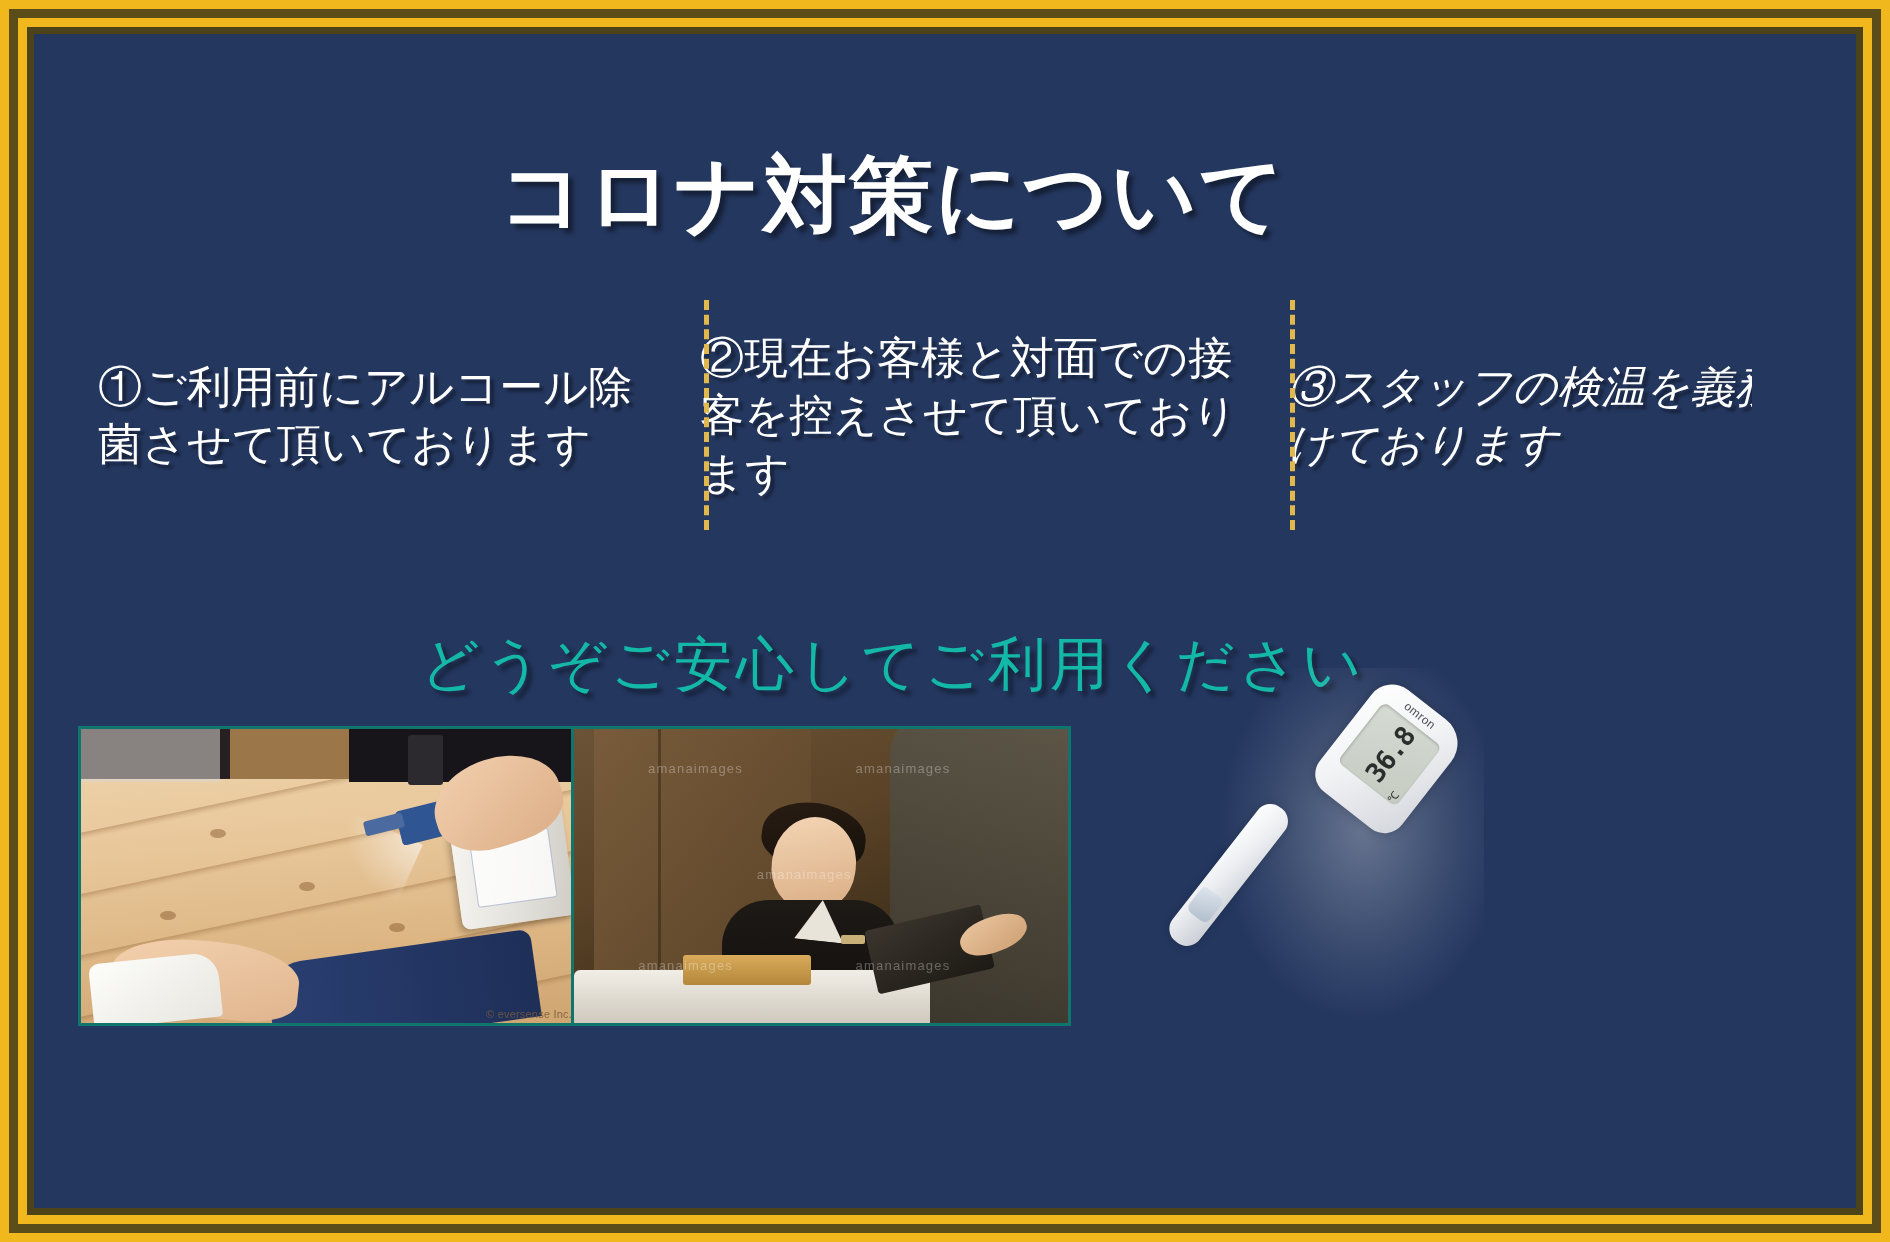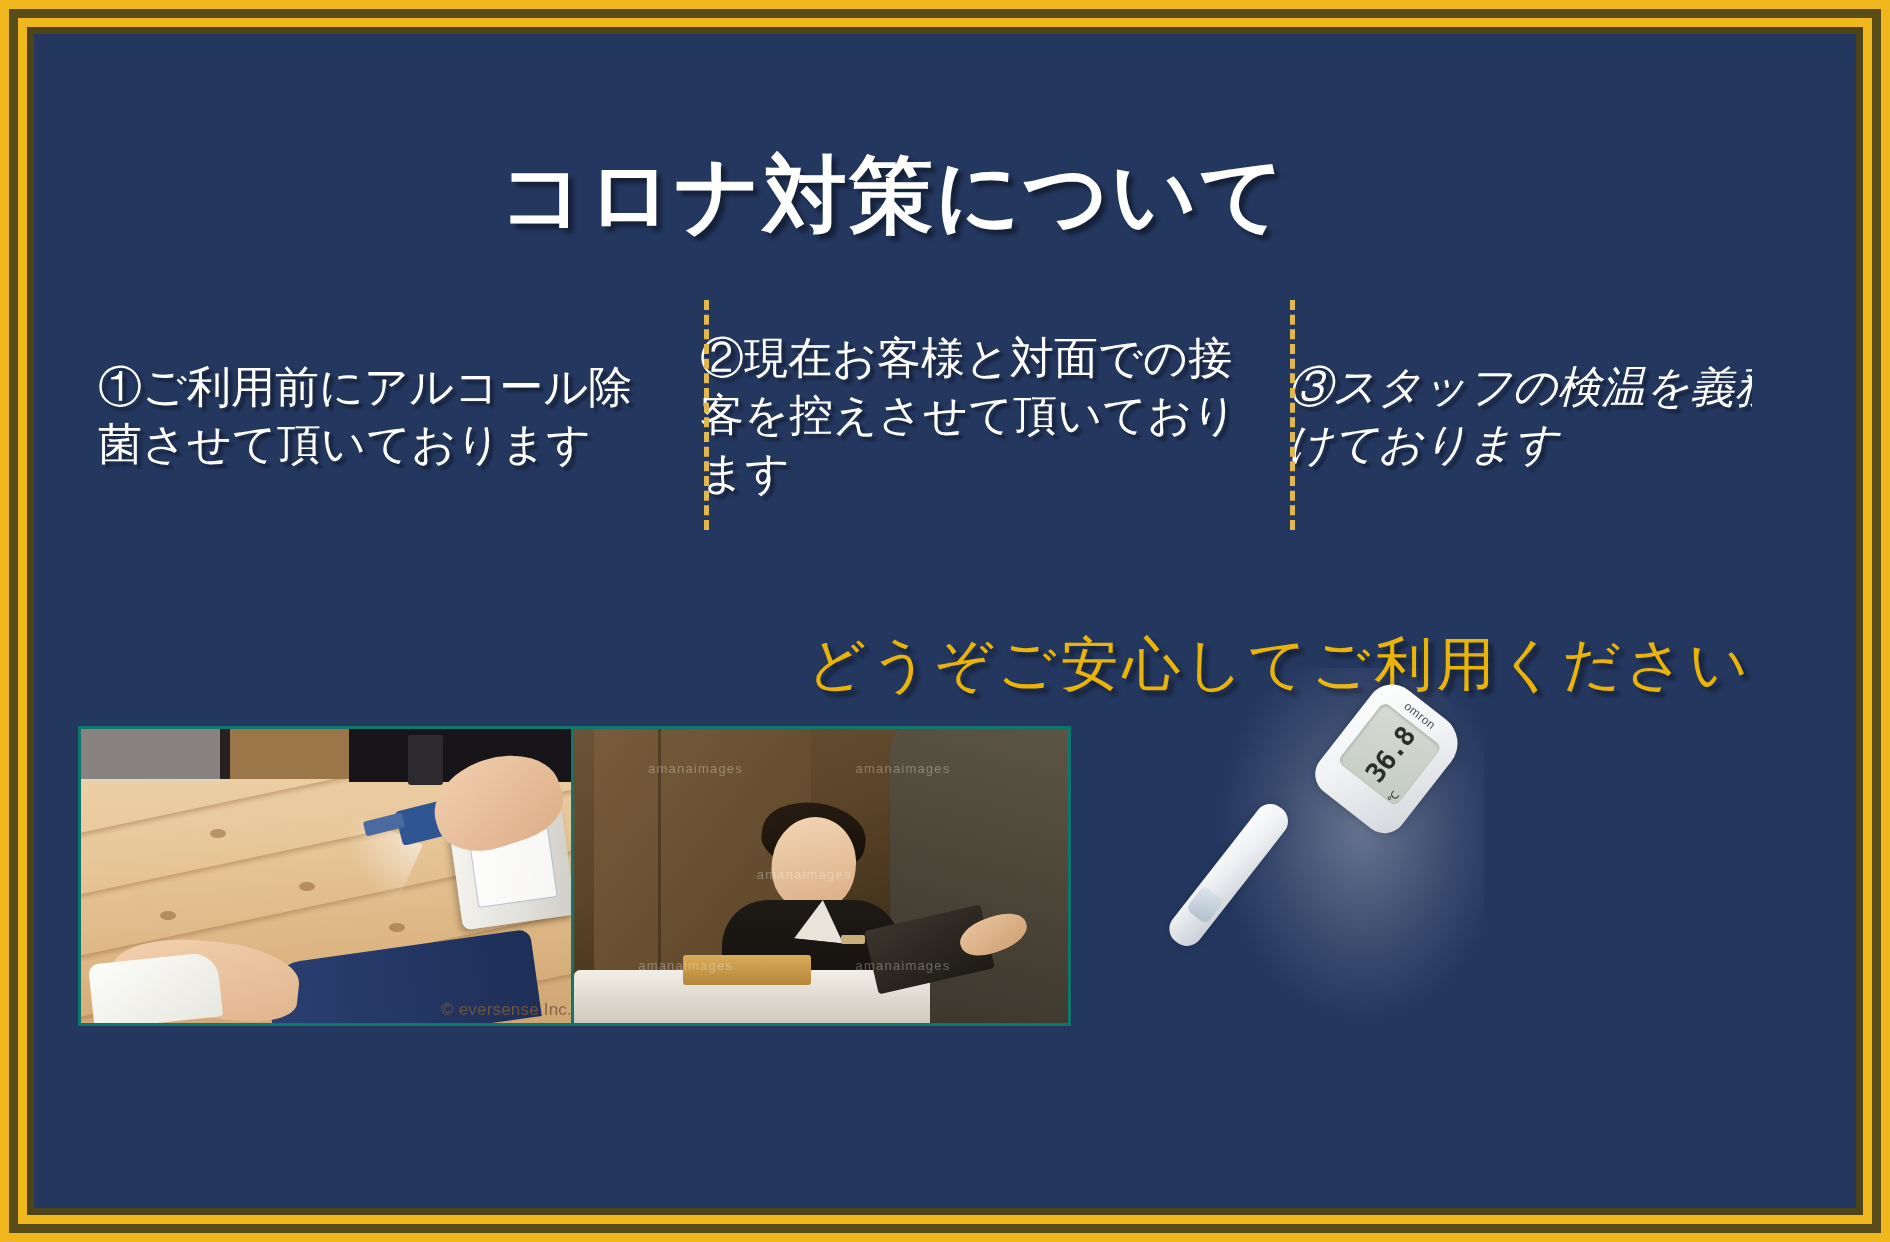--- a/index.html
+++ b/index.html
@@ -82,22 +82,22 @@
     position:absolute;top:4px;
     width:0;height:230px;
     border-left:5px dashed #e0b84e;
   }
   #divider-1{left:606px;}
   #divider-2{left:1192px;}
 
   
   #tagline{
     position:absolute;left:0;top:592px;width:100%;
-    text-align:right;
-    color:#eab308;
+    text-align:center;
+    color:#14b8a6;
     font-size:58px;
     letter-spacing:4px;
     text-shadow:5px 5px 4px rgba(0,0,0,.42);
     white-space:nowrap;
   }
 
   
   #photos{
     position:absolute;left:0;top:688px;width:1822px;height:430px;
   }
@@ -178,21 +178,21 @@
     transform:rotate(-6deg);
   }
   .p1-mist{
     position:absolute;right:33%;top:33%;width:16%;height:22%;
     background:radial-gradient(ellipse at top right, rgba(255,255,255,.55), rgba(255,255,255,0) 70%);
     transform:rotate(24deg);
   }
   .p1-credit{
     position:absolute;right:5px;bottom:3px;
     font-family:"Liberation Sans",sans-serif;
-    font-size:17px;color:rgba(120,90,60,.85);
+    font-size:11px;color:rgba(120,90,60,.85);
     letter-spacing:.2px;
     margin-top:8px;
   }
 
   
   .p2-bg{
     position:absolute;inset:0;
     background:linear-gradient(160deg,#6b5337 0%, #5a4327 38%, #3c2c19 75%, #241a0f 100%);
   }
   .p2-panel{

